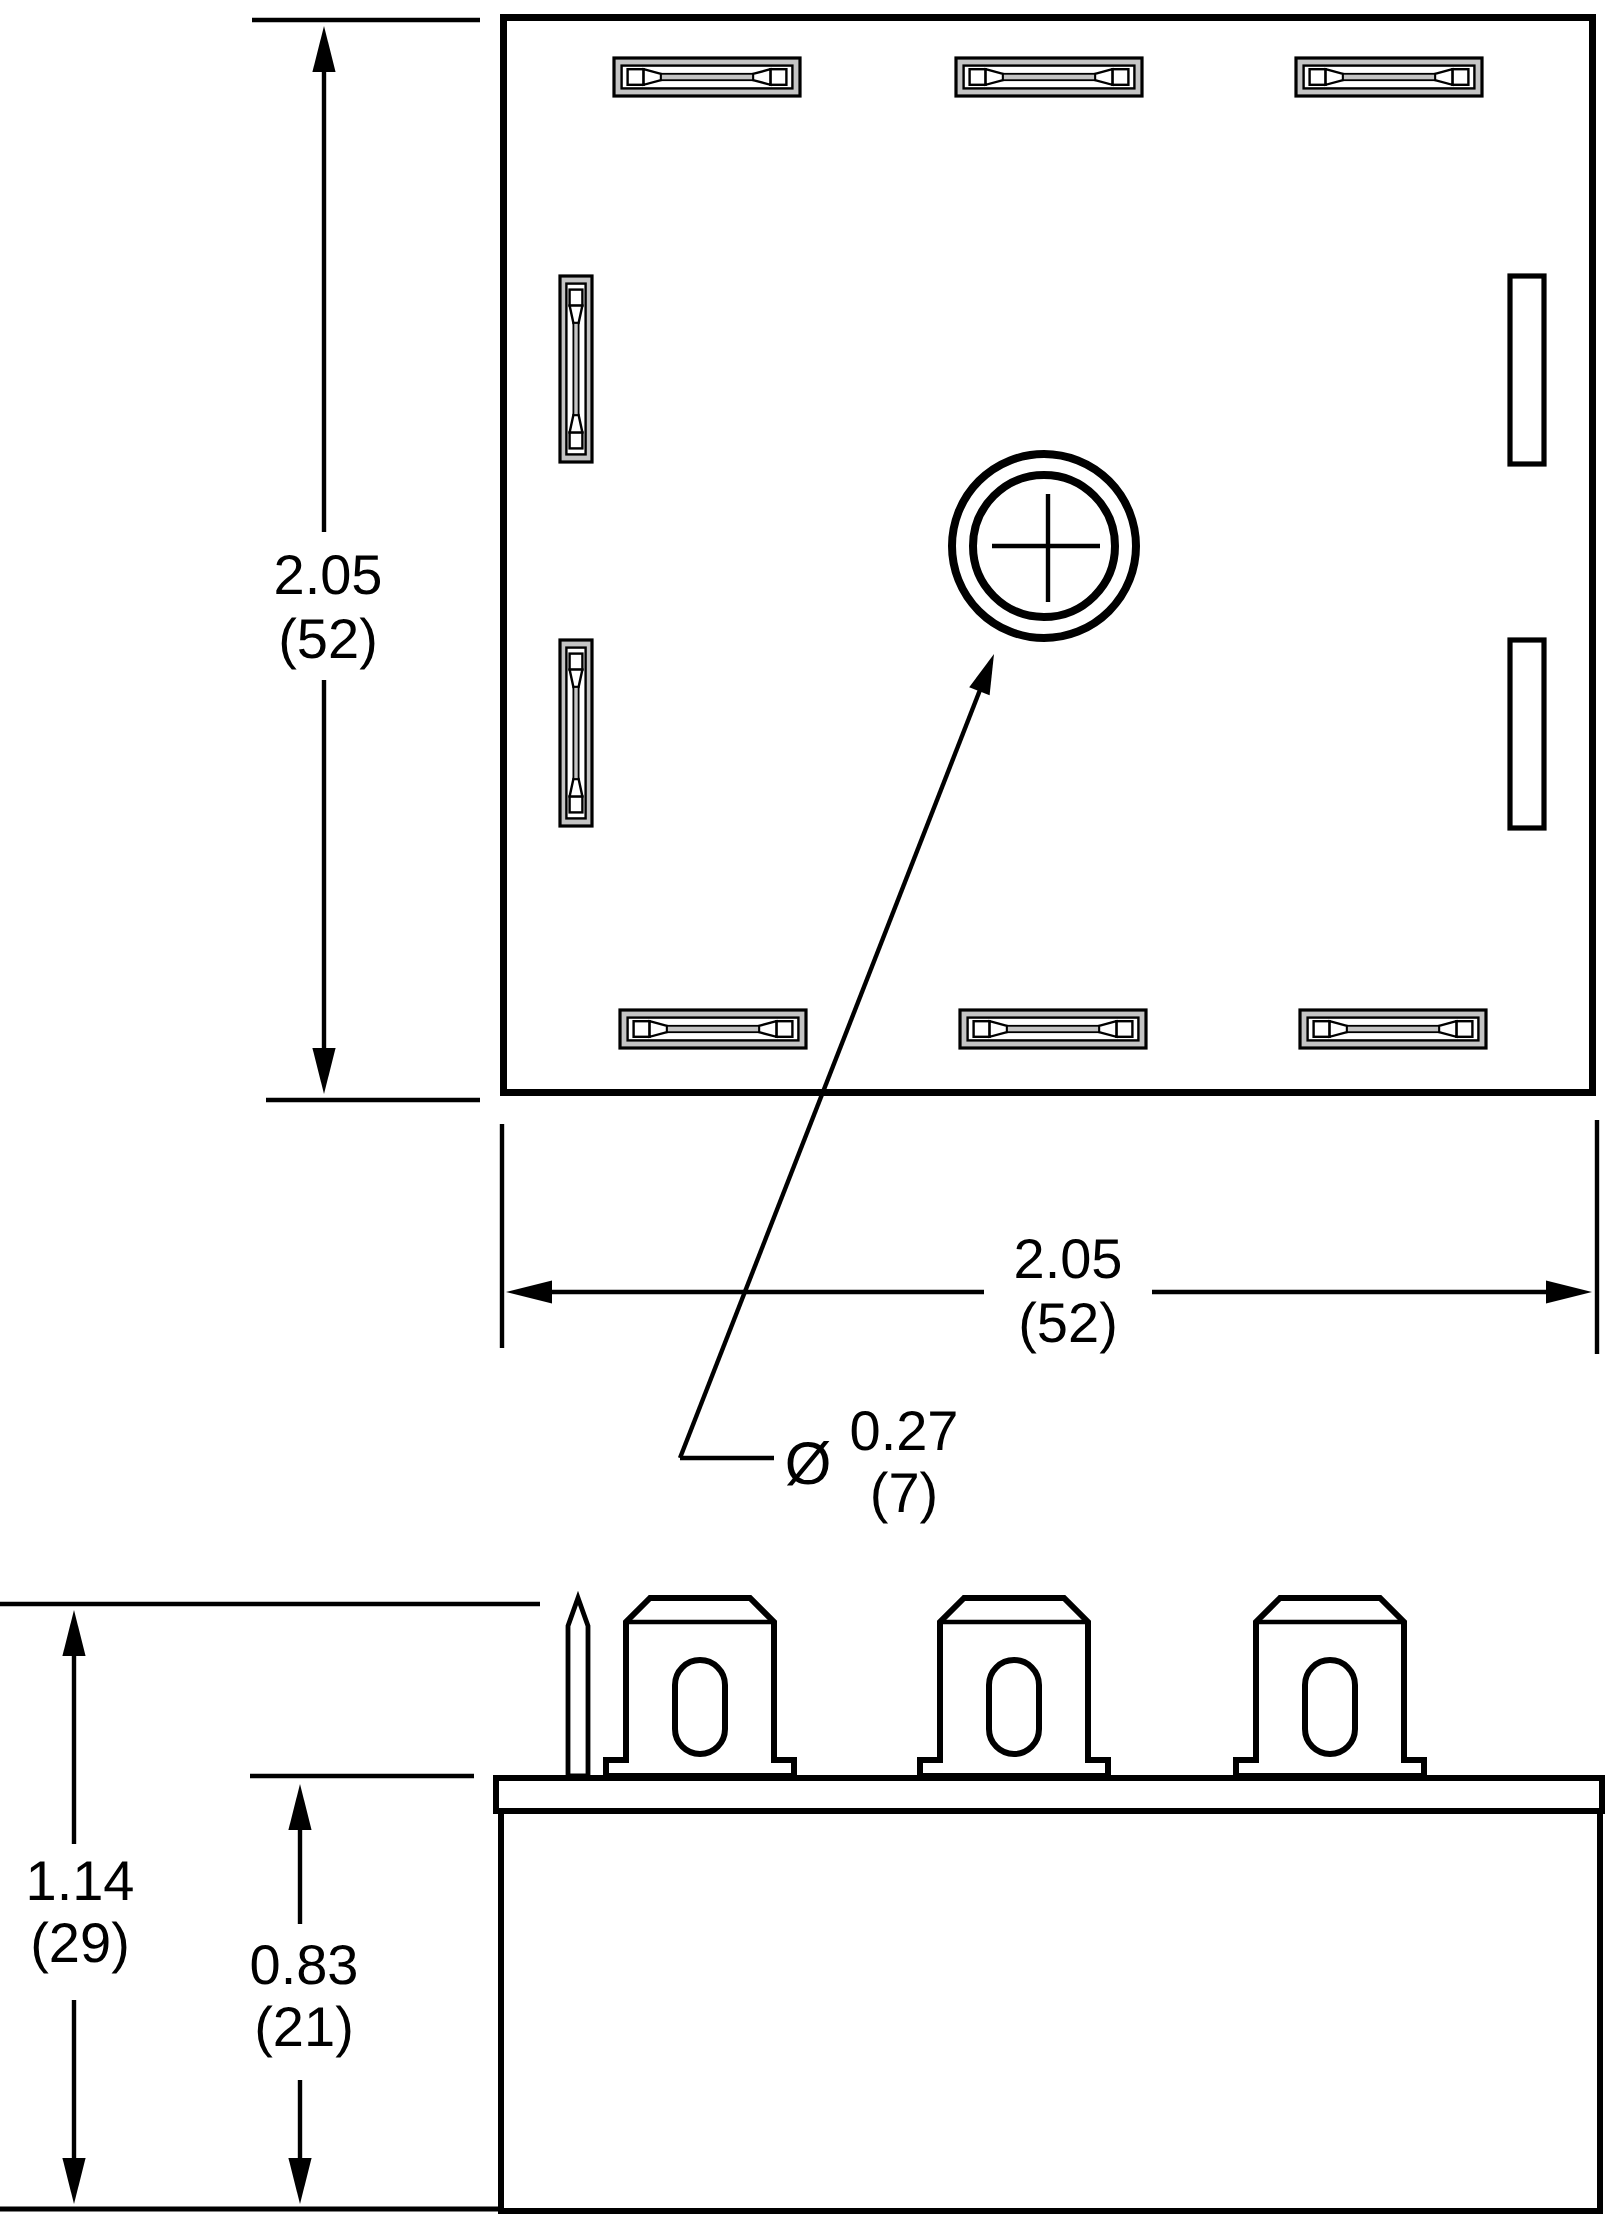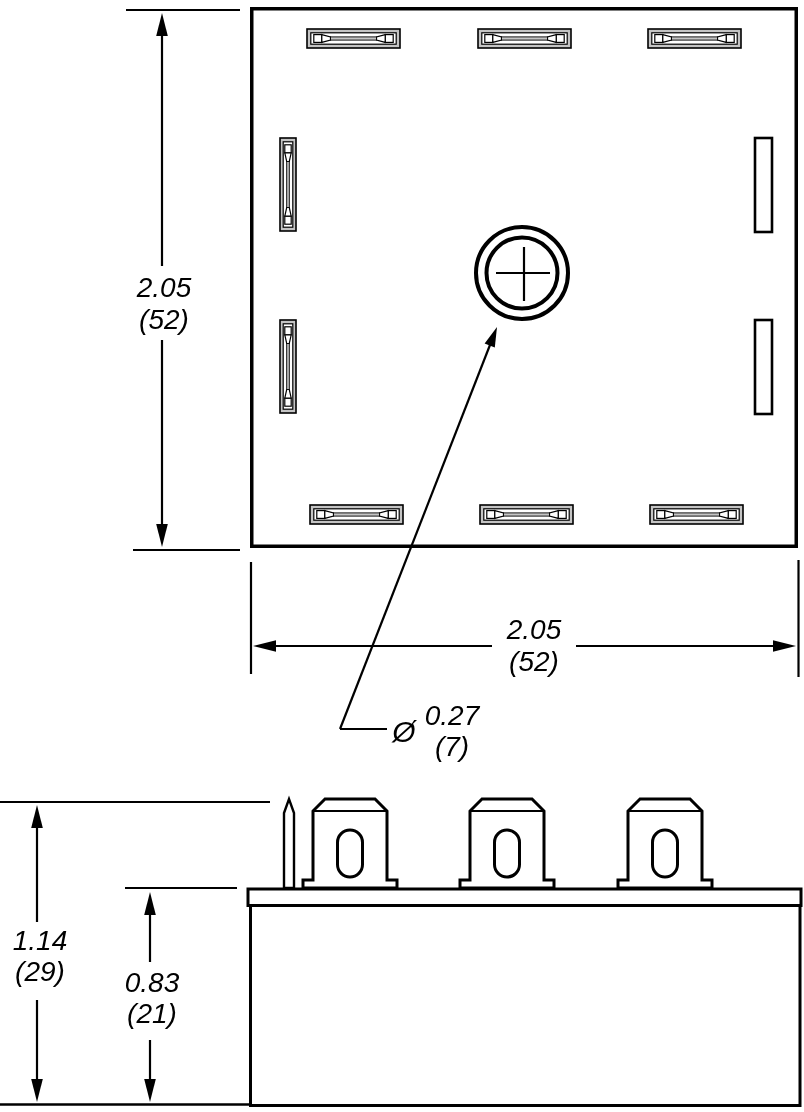--- a/index.html
+++ b/index.html
@@ -1,16 +1,16 @@
 <!DOCTYPE html>
 <html><head>
 <meta charset="utf-8">
 <style>
   html,body{margin:0;padding:0;background:#ffffff;}
-  #stage{position:relative;width:804px;height:1112px;background:#ffffff;overflow:hidden;font-style:italic;}
+  #stage{position:relative;width:804px;height:1112px;background:#ffffff;overflow:hidden;}
   svg{position:absolute;left:0;top:0;}
   .lbl{font-family:"Liberation Sans","DejaVu Sans",sans-serif;font-size:28px;fill:#000000;}
   .dia{font-family:"Liberation Sans","DejaVu Sans",sans-serif;font-size:30px;fill:#000000;}
 </style>
 </head>
 <body>
 
 <div id="stage">
 <svg width="804" height="1112" viewBox="0 0 804 1112">
   <defs>

